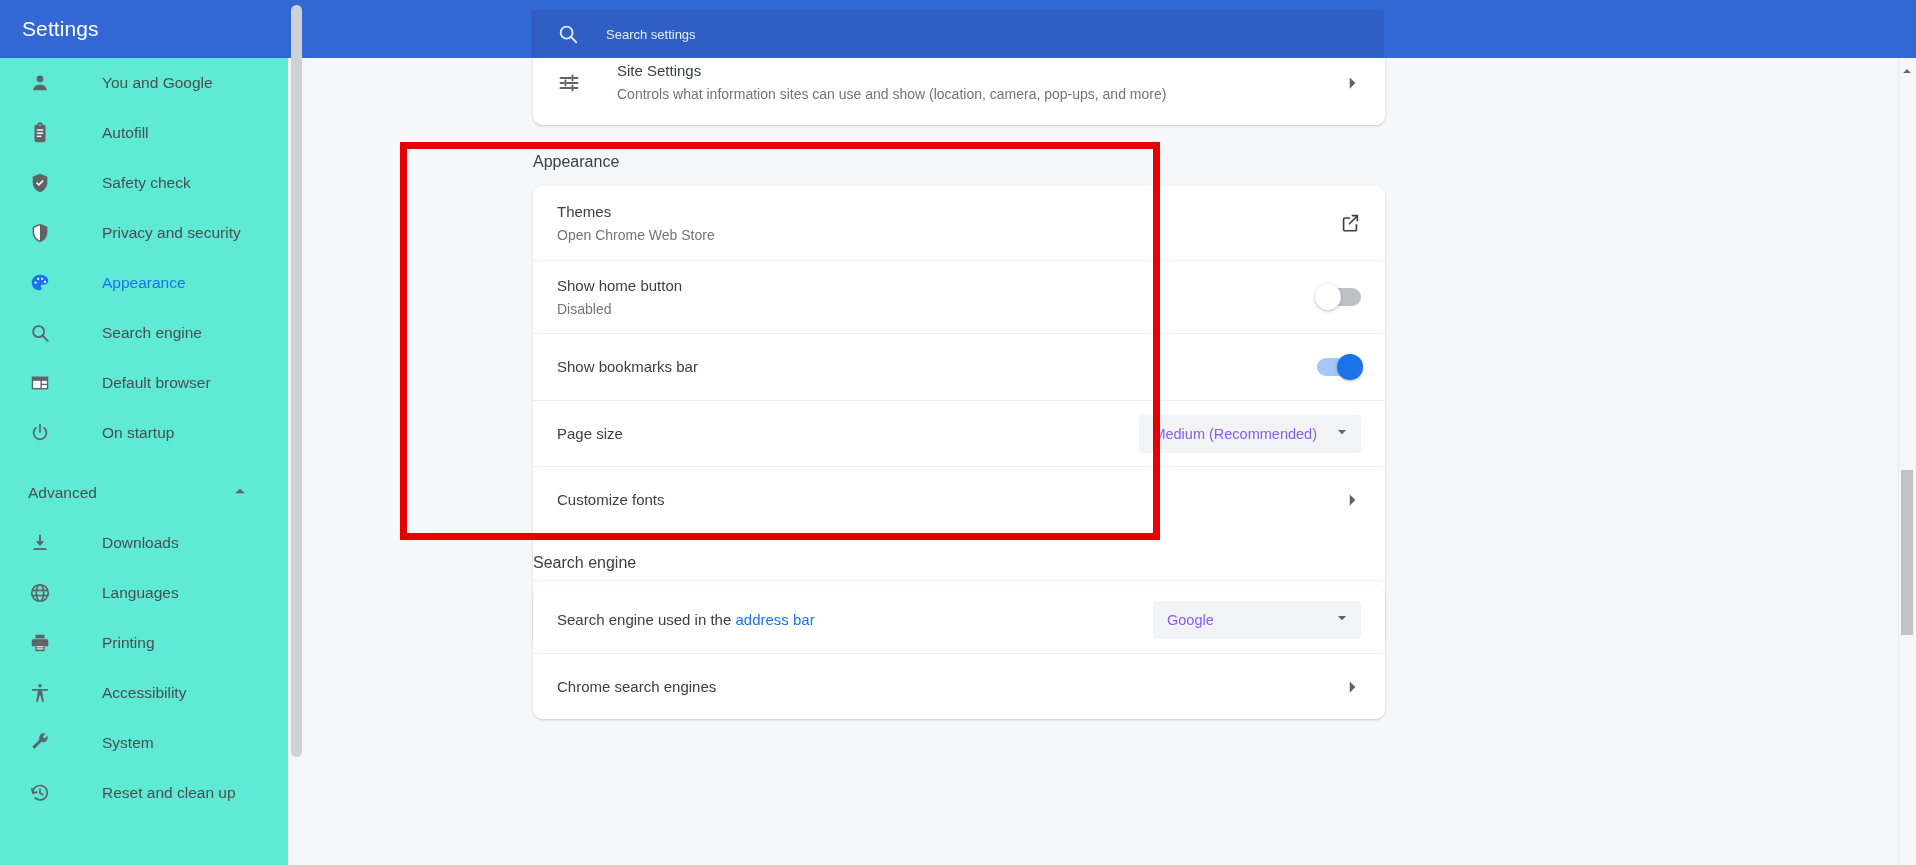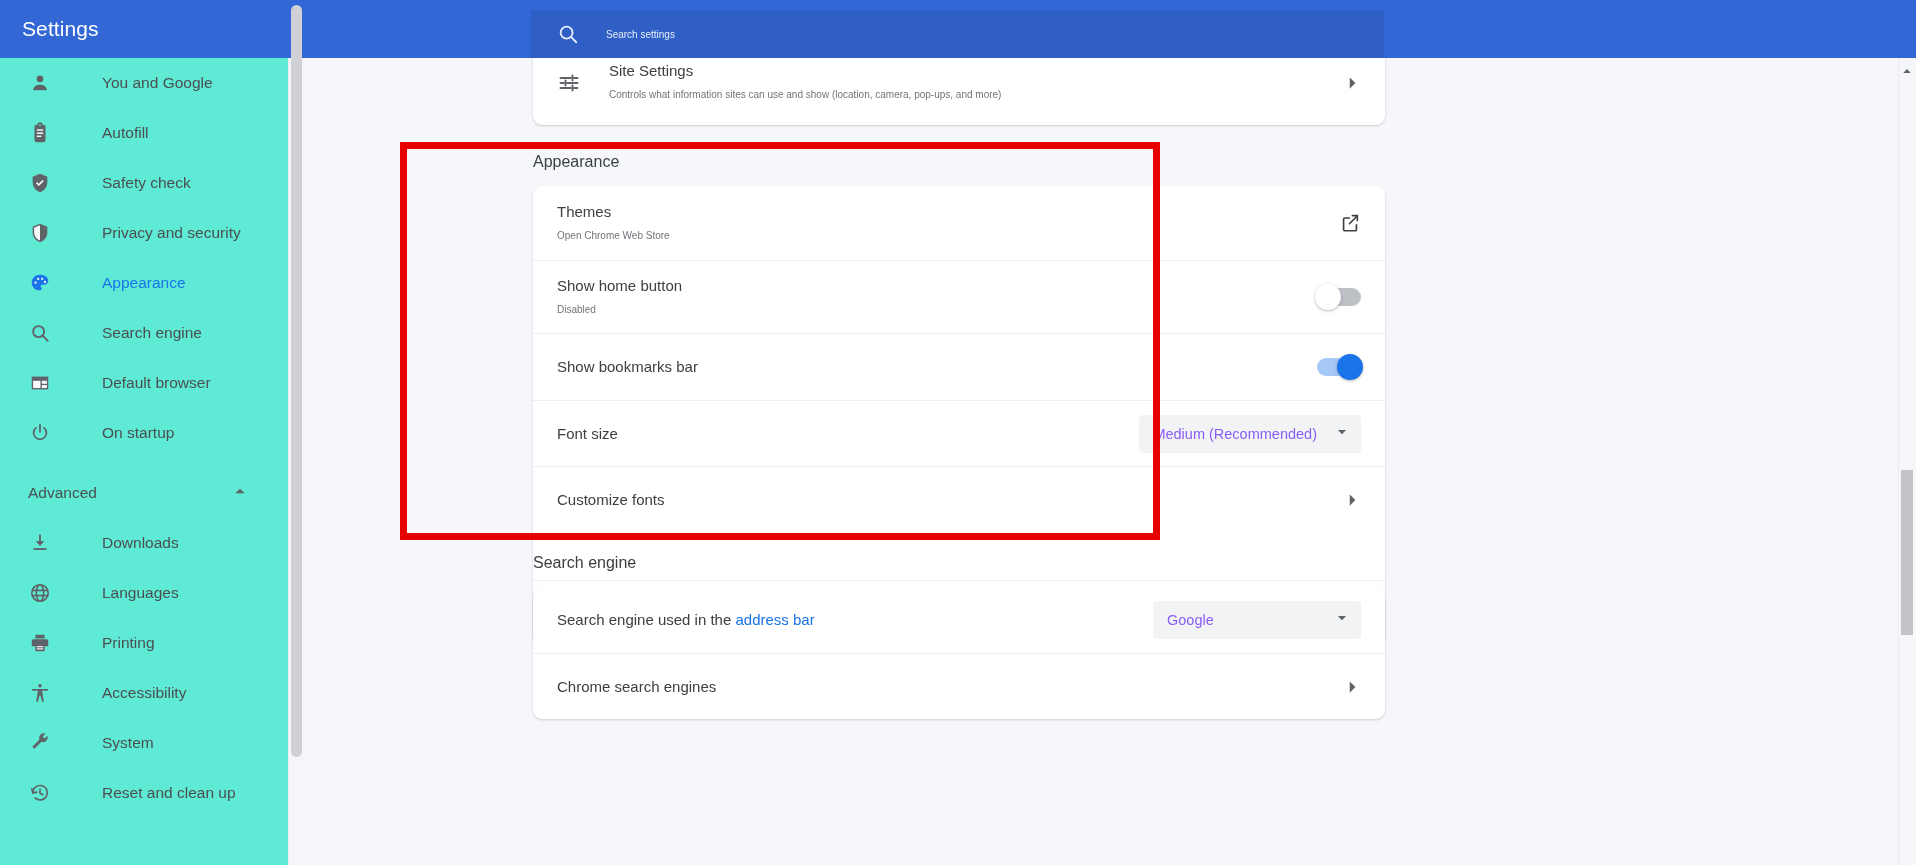--- a/index.html
+++ b/index.html
@@ -28,21 +28,21 @@
     position: absolute; left: 531px; top: 10px;
     width: 853px; height: 48px;
     background: #2f5fc4;
     border-radius: 3px 3px 0 0;
     display: flex; align-items: center;
   }
   .search-icon { margin-left: 26px; width: 22px; height: 22px; display:block; }
   .search-ph {
     margin-left: 27px;
     color: #e6ecfb;
-    font-size: 10px;
+    font-size: 13px;
     background: transparent; border: none; outline: none;
     width: 680px;
     font-family: "Liberation Sans", sans-serif;
   }
   .search-ph::placeholder { color: #e6ecfb; opacity: 1; }
 
   
   .sidebar {
     position: absolute; top: 58px; left: 0;
     width: 288px; height: 807px;
@@ -116,21 +116,21 @@
     min-height: 60px;
     padding: 0 24px 0 24px;
     position: relative;
   }
   .row + .row { border-top: 1px solid #eceef1; }
   .row .txt { display: flex; flex-direction: column; justify-content: center; }
   .row .title {
     font-size: 15px; color: #3c4043; line-height: 22px;
   }
   .row .sub {
-    font-size: 10px; color: #70757a; line-height: 21px; margin-top: 2px;
+    font-size: 14px; color: #70757a; line-height: 21px; margin-top: 2px;
   }
   .row .spacer { flex: 1; }
   .link-blue { color: #1a73e8; }
 
   .section-head {
     position: absolute;
     left: 228px;
     font-size: 16px;
     color: #3c4043;
   }
@@ -386,21 +386,21 @@
               <line x1="17" y1="7" x2="20.5" y2="7"></line>
             <line x1="3.5" y1="12" x2="7" y2="12"></line>
               <line x1="10" y1="12" x2="20.5" y2="12"></line>
             <line x1="3.5" y1="17" x2="14" y2="17"></line>
               <line x1="17" y1="17" x2="20.5" y2="17"></line>
             <line x1="15.5" y1="4.4" x2="15.5" y2="9.6"></line>
             <line x1="8.5" y1="9.4" x2="8.5" y2="14.6"></line>
             <line x1="15.5" y1="14.4" x2="15.5" y2="19.6"></line>
           </svg>
         </span>
-        <span class="txt" style="margin-left:28px;">
+        <span class="txt" style="margin-left:36px;">
           <span class="title">Site Settings</span>
           <span class="sub">Controls what information sites can use and show (location, camera, pop-ups, and more)</span>
         </span>
         <span class="spacer"></span>
         <span class="chev-right">
           <svg viewBox="0 0 24 24" width="18" height="18" fill="currentColor">
               <path d="M9 4.5 16.5 12 9 19.5z"></path>
             </svg>
         </span>
       </div>
@@ -441,21 +441,21 @@
           <span class="title">Show bookmarks bar</span>
         </span>
         <span class="spacer"></span>
         <span class="toggle on">
           <span class="knob"></span>
         </span>
       </div>
 
       <div class="row" style="min-height:66px;">
         <span class="txt">
-          <span class="title">Font size</span>
+          <span class="title">Page size</span>
         </span>
         <span class="spacer"></span>
         <span class="select">
           <span class="val">Medium (Recommended)</span>
           <span class="arrow">
             <svg viewBox="0 0 24 24" width="14" height="14" fill="currentColor">
                 <path d="M5 8.5h14L12 16z"></path>
               </svg>
           </span>
         </span>

